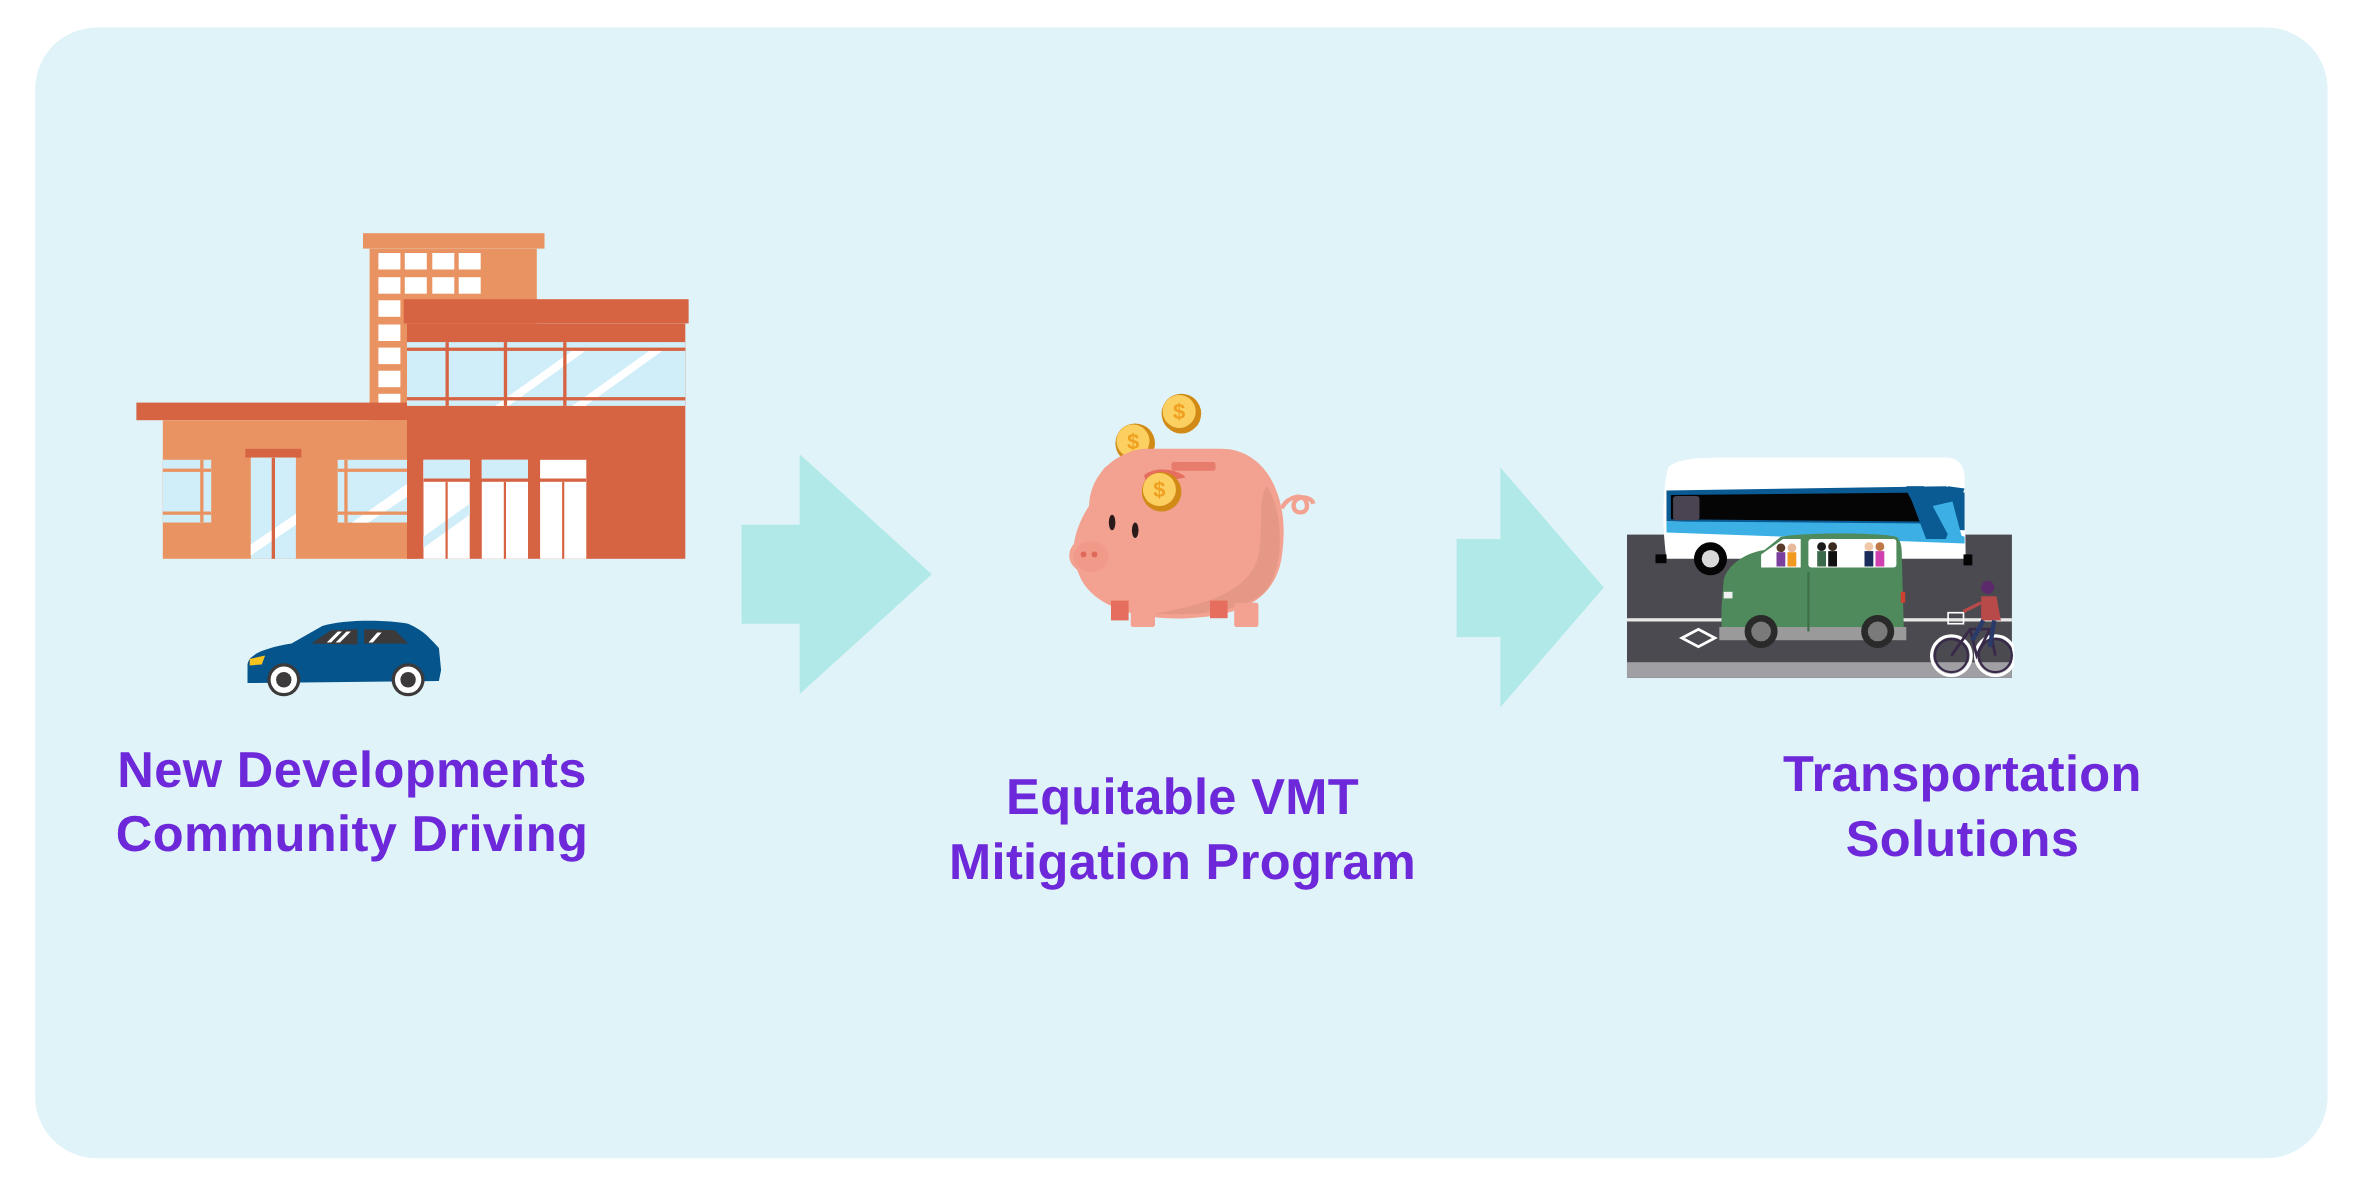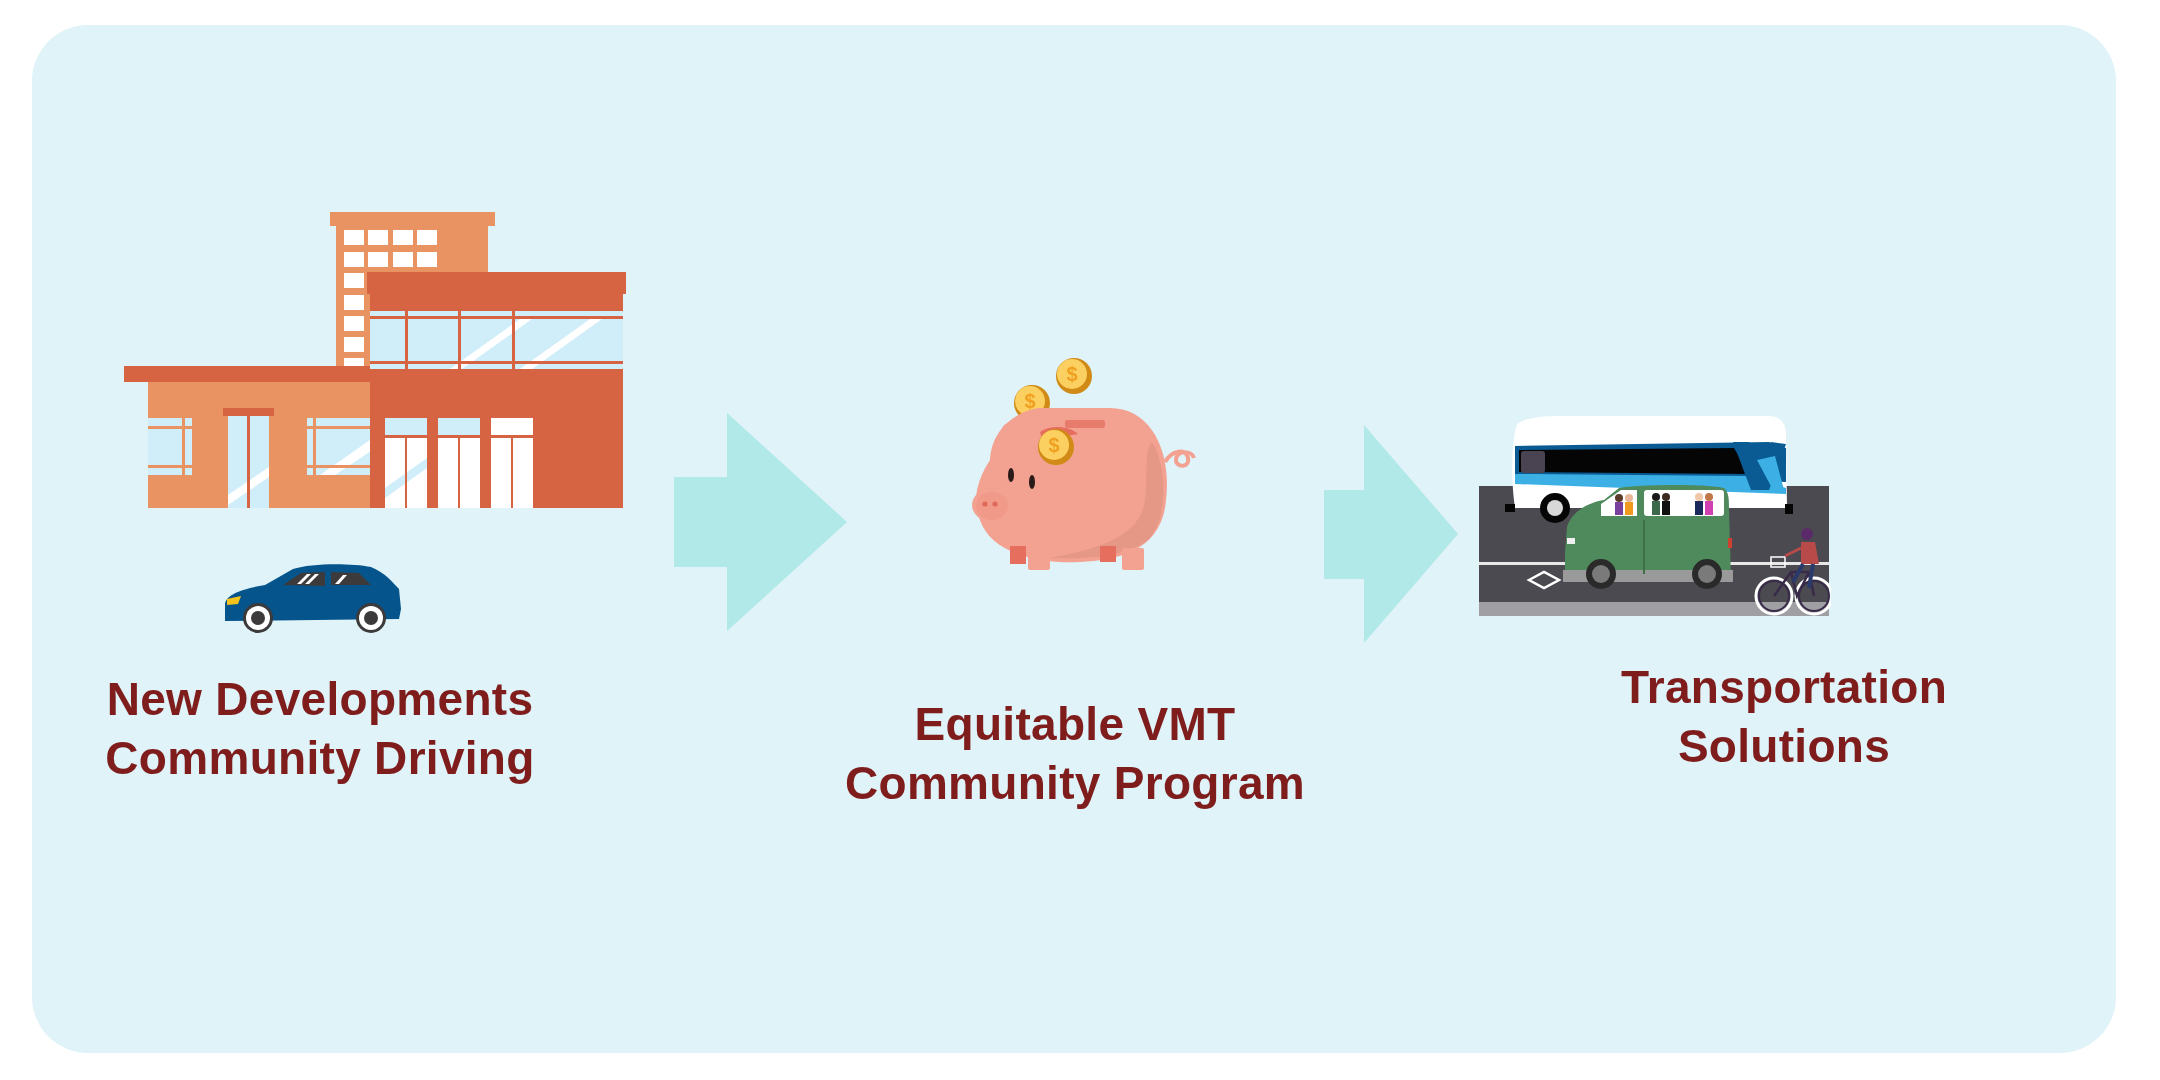--- a/index.html
+++ b/index.html
@@ -1,19 +1,19 @@
 <!DOCTYPE html>
 <html><head>
 <meta charset="utf-8">
 <style>
   html, body { margin:0; padding:0; }
   body { width:2160px; height:1080px; background:#ffffff; position:relative; overflow:hidden; font-family:"Liberation Sans", "DejaVu Sans", sans-serif; }
   .panel { position:absolute; left:32px; top:25px; width:2084px; height:1028px; background:#dff3f8; border-radius:56px; }
   .abs { position:absolute; }
-  .label { position:absolute; text-align:center; font-weight:bold; color:#7f1d1d; font-size:46px; line-height:59px; white-space:nowrap; letter-spacing:0.3px; }
+  .label { position:absolute; text-align:center; font-weight:bold; color:#6d28d9; font-size:46px; line-height:59px; white-space:nowrap; letter-spacing:0.3px; }
   .label span { display:block; }
   svg { display:block; }
 </style>
 </head>
 <body>
 
 <div class="panel"></div>
 
 <div class="abs" style="left:120px; top:205px;">
   <svg width="510" height="325" viewBox="0 0 510 325">
@@ -137,21 +137,21 @@
     <g>
       <circle cx="116" cy="97" r="18" fill="#d08a15" transform="translate(0,0)"></circle>
         <circle cx="114" cy="95" r="15" fill="#fcd060"></circle>
         <text x="114" y="102" font-size="20" font-weight="bold" text-anchor="middle" fill="#f0a020" font-family="Liberation Sans, sans-serif">$</text>
     </g>
   </svg>
 </div>
 
 <div class="label" style="left:825px; width:500px; top:695px;">
   <span>Equitable VMT</span>
-  <span>Community Program</span>
+  <span>Mitigation Program</span>
 </div>
 
 <div class="abs" style="left:1324px; top:425px;">
   <svg width="138" height="220" viewBox="0 0 138 220">
     <polygon points="0,65 40,65 40,0 134,109 40,218 40,154 0,154" fill="#b0e9e8"></polygon>
   </svg>
 </div>
 
 <div class="abs" style="left:1479px; top:412px;">
   <svg width="352" height="206" viewBox="0 0 352 206">
@@ -209,16 +209,16 @@
       <path d="M295,184 L312,160 L330,160 L335,184 M312,160 L318,184 L330,160" fill="none" stroke="#3a2a4a" stroke-width="2.5"></path>
       <rect x="292" y="145" width="14" height="10" fill="none" stroke="#ffffff" stroke-width="1.5"></rect>
       <circle cx="328" cy="122" r="6" fill="#5a2a6a"></circle>
       <path d="M322,130 L336,130 L340,152 L322,152 Z" fill="#b84a4a"></path>
       <path d="M324,152 L314,170 M334,152 L330,176" stroke="#2a3a6a" stroke-width="4"></path>
       <path d="M322,136 L306,144" stroke="#b84a4a" stroke-width="3"></path>
     </g>
   </svg>
 </div>
 
-<div class="label" style="left:1534px; width:500px; top:658px;">
+<div class="label" style="left:1534px; width:500px; top:674px;">
   <span>Transportation</span>
   <span>Solutions</span>
 </div>
 
 </body></html>

